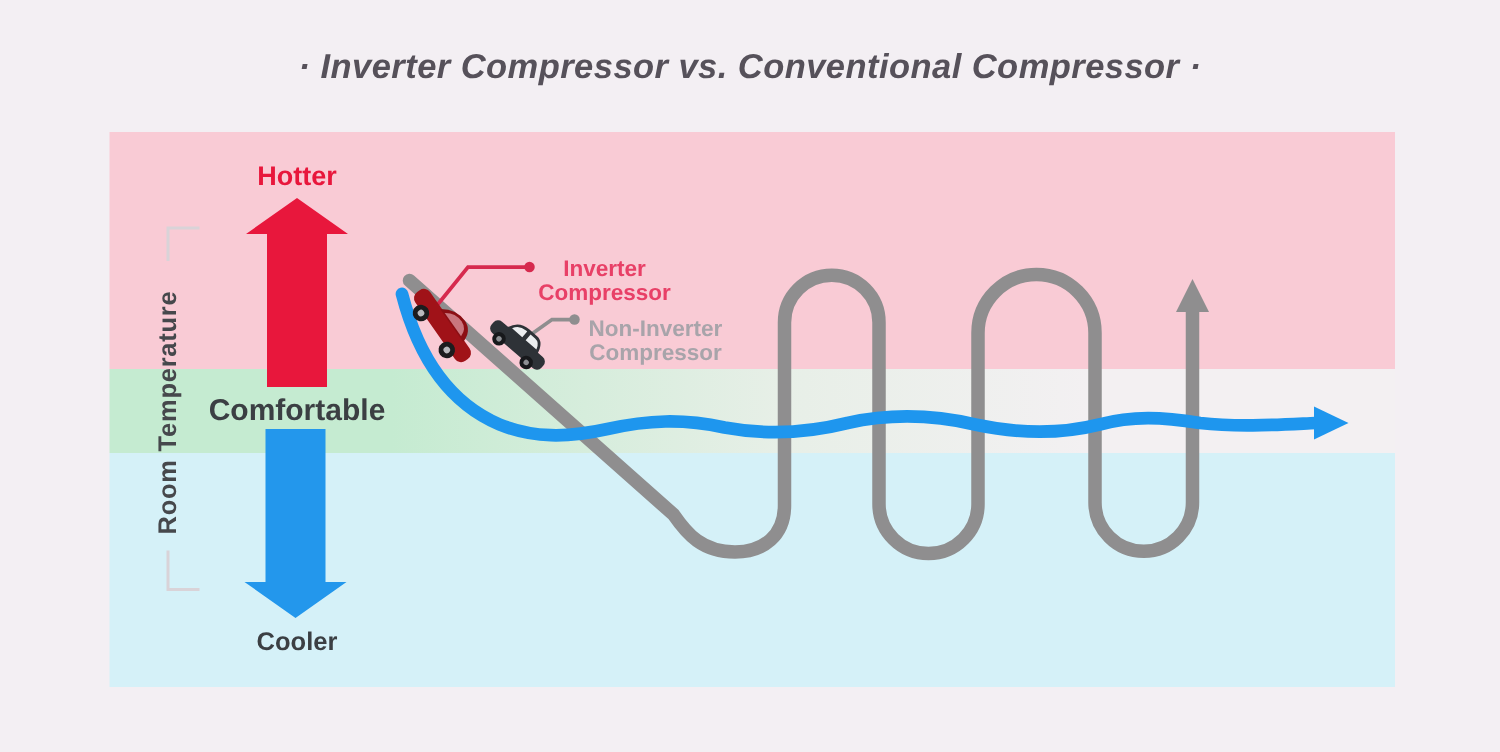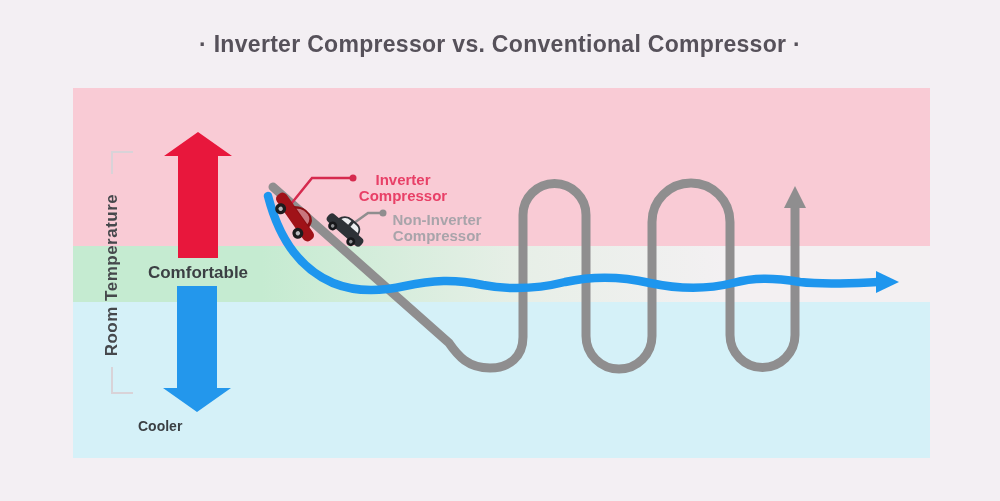--- a/index.html
+++ b/index.html
@@ -9,24 +9,24 @@
 
   .band{position:absolute;left:73px;width:857px;}
   .band.hot{top:88px;height:158px;background:var(--zc);}
   .band.mid{top:246px;height:56px;
     background:linear-gradient(90deg,var(--zc) 0%,var(--zc) 22%,#e7efe7 52%,#f3f0f2 76%,#f3f0f2 100%);}
   .band.cool{top:302px;height:156px;background:var(--zc);}
 
   svg{position:absolute;left:0;top:0;}
 
   .txt{position:absolute;font-weight:700;}
-  #title{left:0;right:0;top:31px;text-align:center;font-size:23px;letter-spacing:.3px;color:var(--tc,#56515a);}
+  #title{left:0;right:0;top:31px;text-align:center;font-size:23px;letter-spacing:.3px;color:var(--tc,#56515a);font-style:italic;}
   #hotter{left:138px;top:107px;width:120px;text-align:center;font-size:18px;color:var(--tc,#e8173c);}
-  #comfortable{left:118px;top:263px;width:160px;text-align:center;font-size:17px;color:var(--tc,#3b3f43);}
-  #cooler{left:138px;top:418px;width:120px;font-size:14px;color:var(--tc,#3b3f43);}
+  #comfortable{left:118px;top:263px;width:160px;text-align:center;font-size:20px;color:var(--tc,#3b3f43);}
+  #cooler{left:138px;top:418px;width:120px;text-align:center;font-size:17px;color:var(--tc,#3b3f43);}
   #roomtemp{left:112px;top:275px;transform:translate(-50%,-50%) rotate(-90deg);
     white-space:nowrap;font-size:17px;letter-spacing:.5px;color:var(--tc,#46484c);}
   .callout-label{transform:translateX(-50%);text-align:center;font-size:15px;line-height:16px;color:var(--tc);}
   #inv-label{left:403px;top:160px;margin-top:12px;}
   #noninv-label{left:437px;top:212px;}
 </style>
 </head>
 <body>
 
 <div id="canvas">
@@ -75,20 +75,21 @@
       <path d="M 2 -6 L 2 -11 L 6 -11 Q 10 -11 11.5 -6 Z" fill="#eceef0"></path>
       <circle cx="-12" cy="5" r="4.5" fill="#17181b"></circle>
       <circle cx="-12" cy="5" r="1.8" fill="#8d8f93"></circle>
       <circle cx="12" cy="5" r="4.5" fill="#17181b"></circle>
       <circle cx="12" cy="5" r="1.8" fill="#8d8f93"></circle>
     </g>
   </svg>
 
   <div id="title" class="txt" style="--tc: #56515a;">· Inverter Compressor vs. Conventional Compressor ·</div>
 
+  <div id="hotter" class="txt" style="--tc: #e8173c;">Hotter</div>
 
   <div id="comfortable" class="txt" style="--tc: #3b3f43;">Comfortable</div>
 
   <div id="cooler" class="txt" style="--tc: #3b3f43;">Cooler</div>
 
   <div id="roomtemp" class="txt" style="--tc: #46484c;">Room Temperature</div>
 
   <div id="inv-label" class="txt callout-label" style="--tc: #e84067;">
     <div>Inverter</div>
     <div>Compressor</div>

